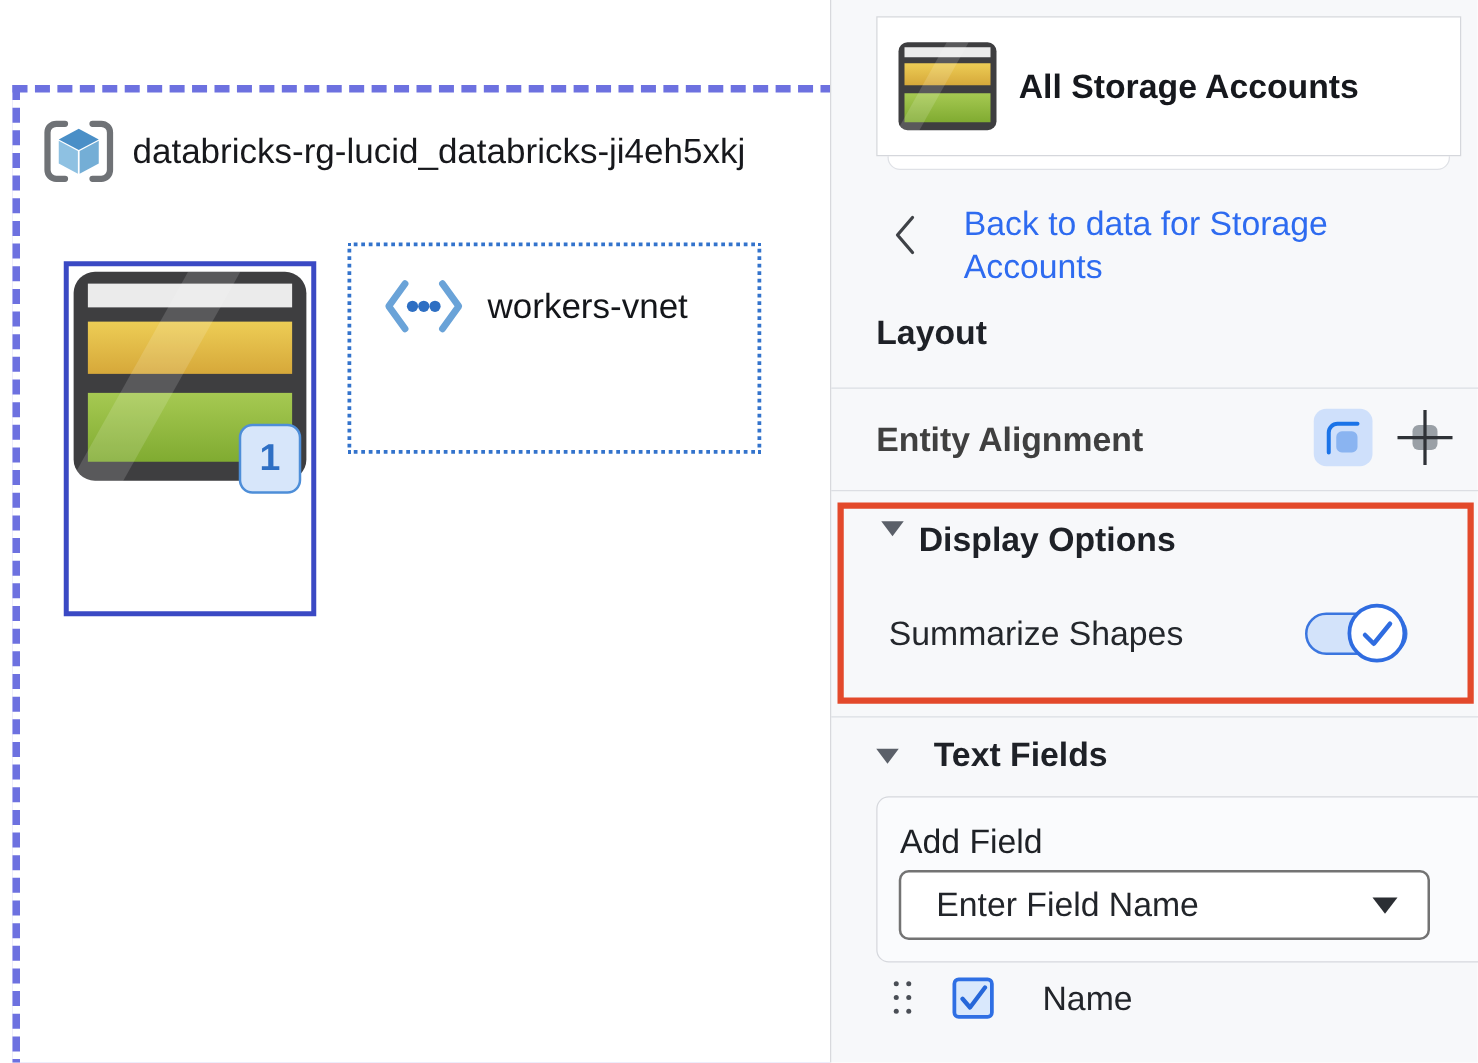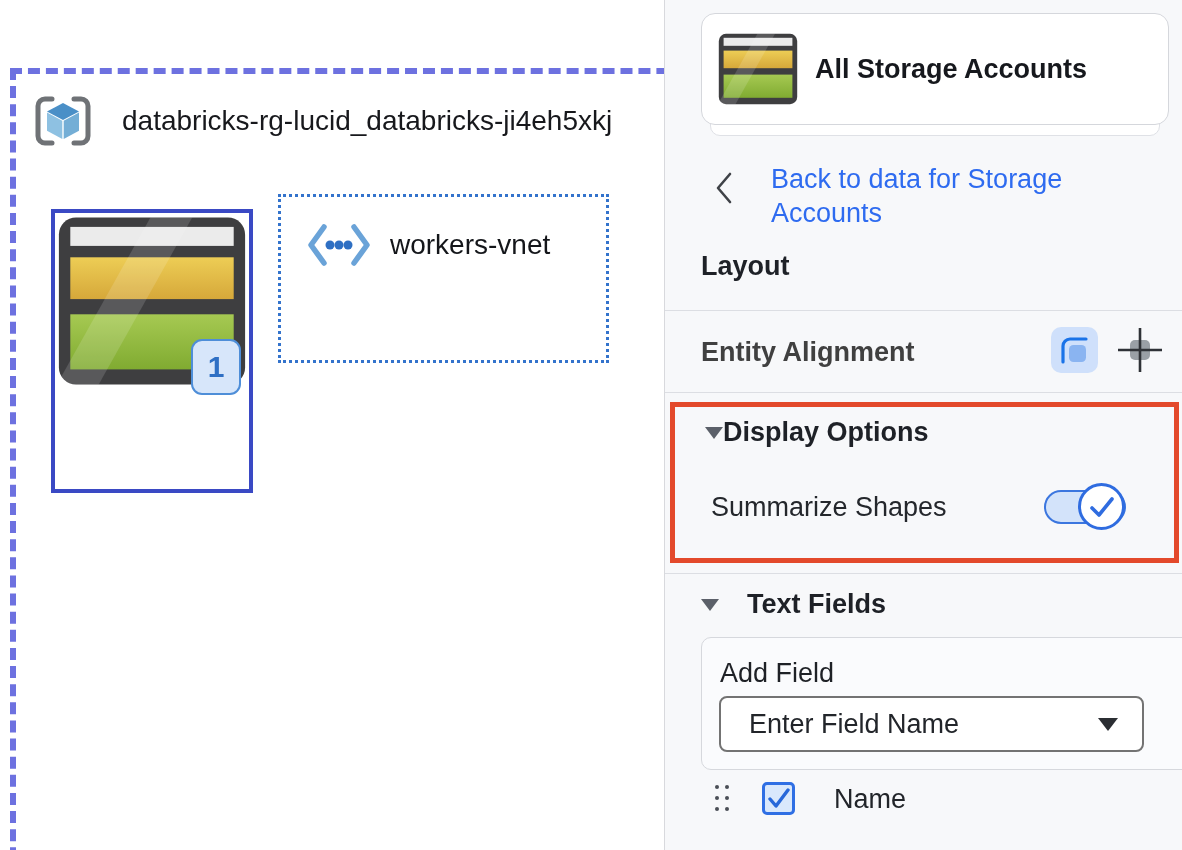--- a/index.html
+++ b/index.html
@@ -9,21 +9,21 @@
   
   .canvas { position:absolute; left:0; top:0; width:664px; height:850px;
             background:#fff; overflow:hidden; }
 
   .rg-outer { position:absolute; left:10px; top:68px; width:820px; height:900px;
               background:#b5b7f0; }
   .rg-inner { position:absolute; inset:0; background:#fff;
               border:6px dashed #6d71e0; }
 
   .rg-header { position:absolute; left:18px; top:20px; display:flex;
-               align-items:center; gap:30px; }
+               align-items:center; gap:14px; }
   .rg-icon { width:58px; height:54px; flex:0 0 auto; }
   .rg-title { font-size:28px; color:#17181c; white-space:nowrap; }
 
   .storage-card { position:absolute; left:35px; top:135px; width:202px; height:284px;
                   background:#fff; border:4px solid #3a49c4; }
   .storage-icon-lg { position:absolute; left:2px; top:2px; width:190px; height:172px; }
   .count-badge { position:absolute; left:136px; top:126px; width:50px; height:56px;
                  background:#d7e6fa; border:2px solid #4e8ed8; border-radius:11px;
                  color:#2e6fc4; font-weight:bold; font-size:30px;
                  display:flex; align-items:center; justify-content:center; }
@@ -39,21 +39,21 @@
   
   .panel { position:absolute; left:664px; top:0; width:518px; height:850px;
            background:#f7f8fa; border-left:1px solid #d8d9dd; }
 
   .divider { position:absolute; left:0; width:518px; height:1px; background:#dcdee3; }
 
   .stack { position:absolute; left:36px; top:13px; width:468px; height:112px; }
   .stack-behind { position:absolute; left:9px; right:9px; top:12px; bottom:-11px;
                   background:#fff; border:1px solid #dfe1e6; border-radius:10px; }
   .stack-card { position:absolute; inset:0; background:#fff; border:1px solid #d5d7dc;
-                border-radius:14px; display:flex; align-items:center;
+                border-radius:0; display:flex; align-items:center;
                 padding-left:16px; gap:17px; }
   .storage-icon-sm { width:80px; height:74px; flex:0 0 auto; }
   .stack-title { font-size:27px; font-weight:bold; color:#16181d; }
 
   .back-row { position:absolute; left:50px; top:162px; display:flex; gap:38px; }
   .back-chevron { width:18px; height:32px; margin-top:10px; flex:0 0 auto; }
   .back-link { width:336px; font-size:27px; line-height:34px; color:#2e6bf0; cursor:pointer; }
 
   .layout-heading { position:absolute; left:36px; top:251px; font-size:27px;
                     font-weight:bold; color:#1e2127; }
@@ -65,21 +65,21 @@
                         display:flex; align-items:center; justify-content:center; }
   .align-btn-center { position:absolute; left:452px; top:327px; width:46px; height:46px;
                       display:flex; align-items:center; justify-content:center; }
 
   .red-box { position:absolute; left:5px; top:402px; width:509px; height:161px;
              border:5px solid #e3492b; }
 
   .disclosure { width:0; height:0; border-left:9px solid transparent;
                 border-right:9px solid transparent; border-top:12px solid #5b6069; }
   .display-header { position:absolute; left:40px; top:417px; display:flex;
-                    align-items:center; gap:0; }
+                    align-items:flex-start; gap:12px; }
   .section-heading { font-size:27px; font-weight:bold; color:#1e2127; }
 
   .summarize-label { position:absolute; left:46px; top:492px; font-size:27px; color:#24272c; }
   .toggle { position:absolute; left:379px; top:490px; width:82px; height:34px;
             background:#d3e3fa; border:2px solid #3b76df; border-radius:17px; }
   .toggle-knob { position:absolute; left:413px; top:483px; width:47px; height:47px;
                  background:#fff; border:3px solid #2f6ce0; border-radius:50%;
                  display:flex; align-items:center; justify-content:center; }
 
   .textfields-header { position:absolute; left:36px; top:589px; display:flex;

